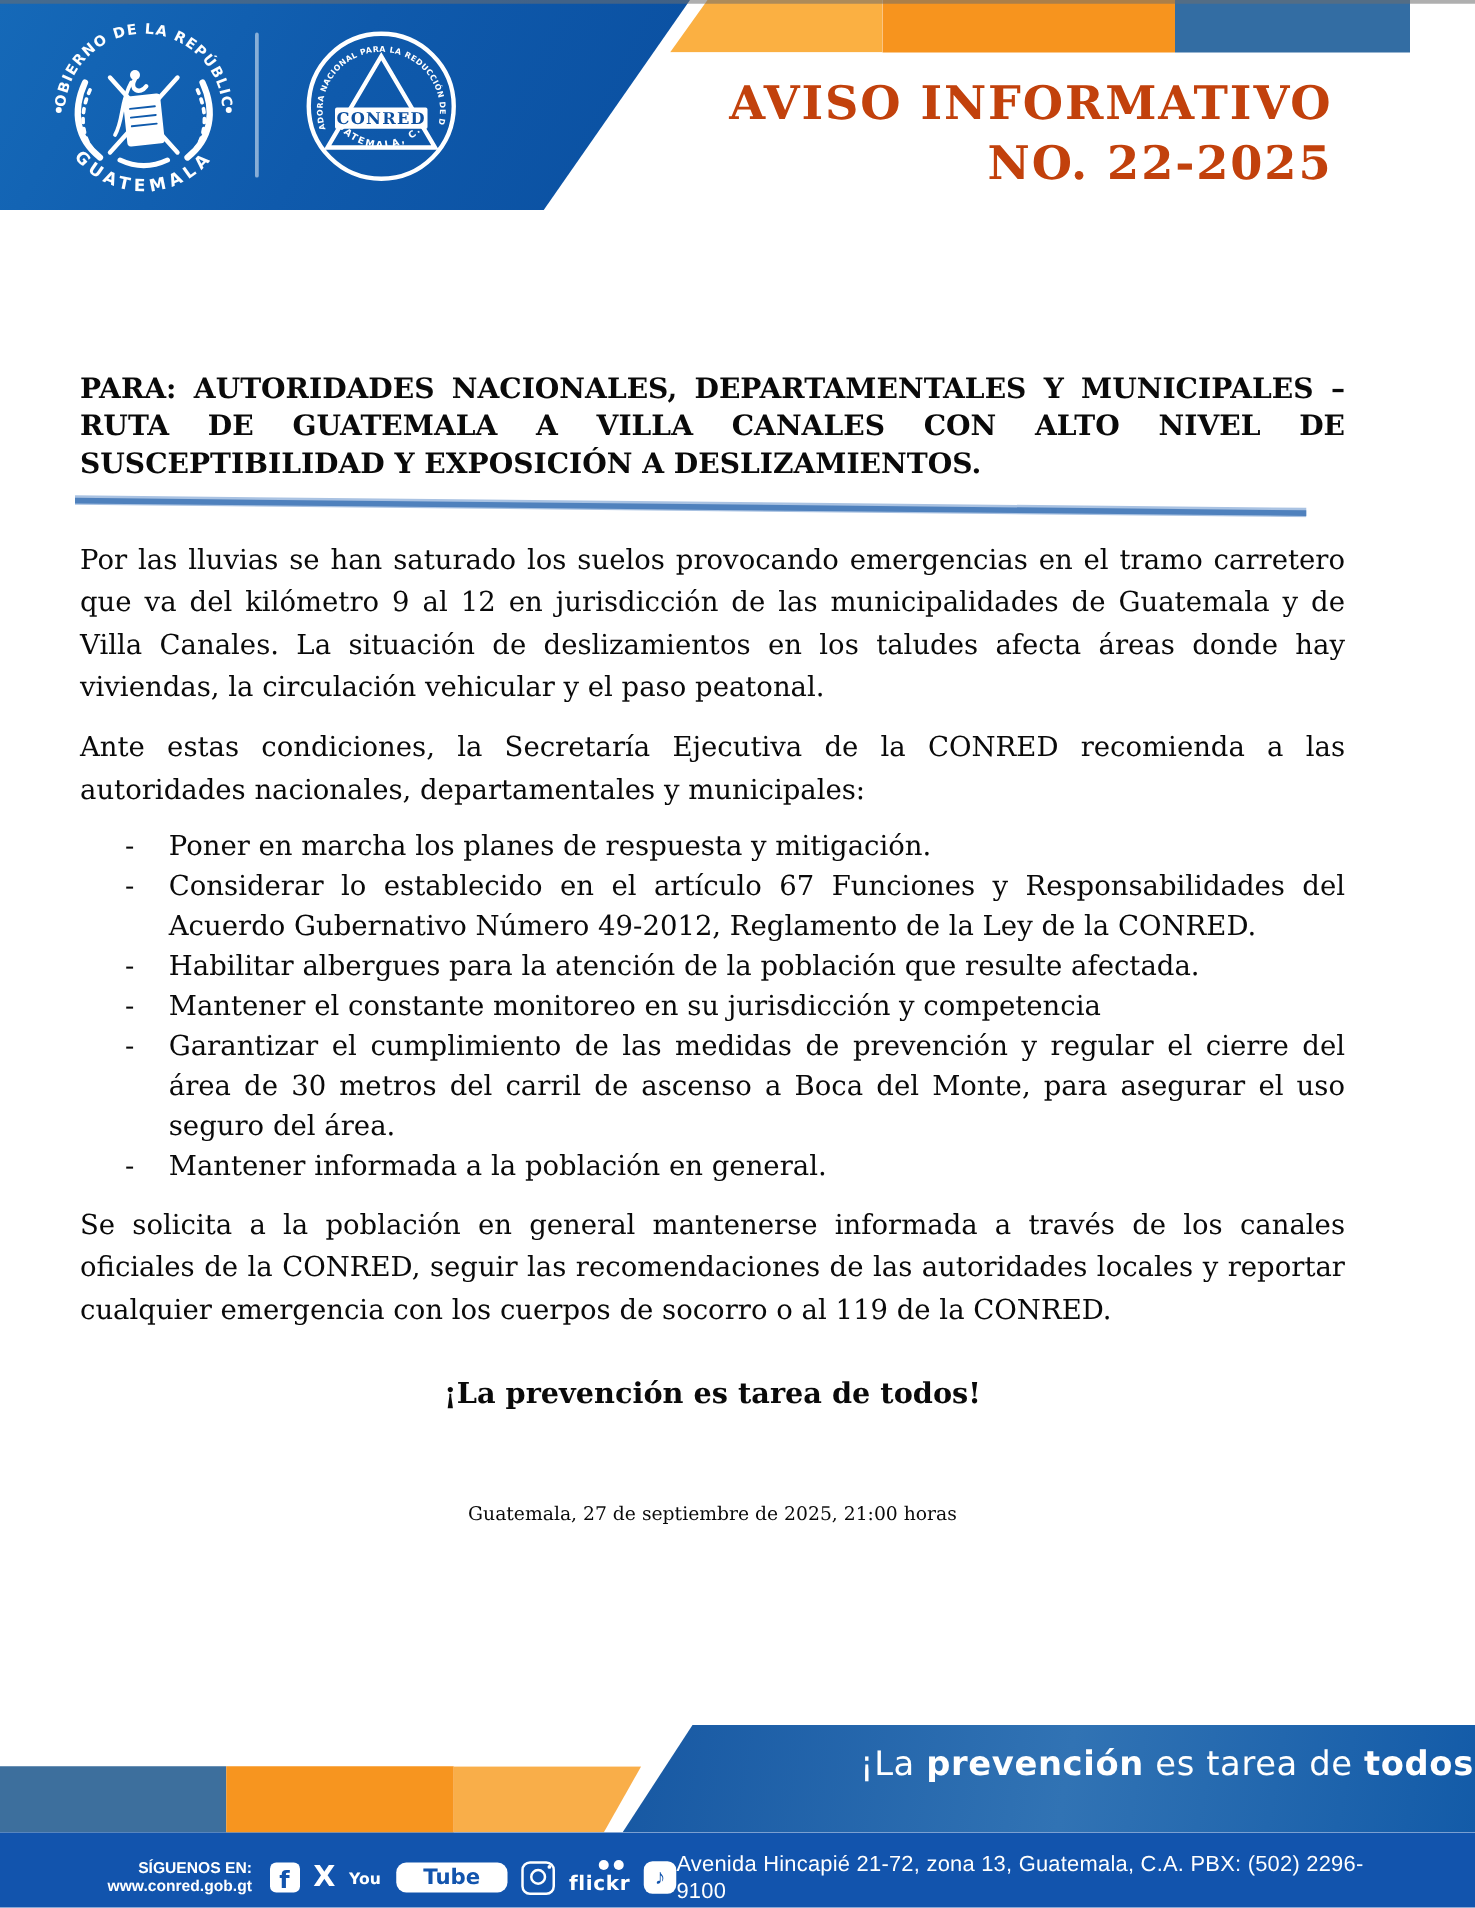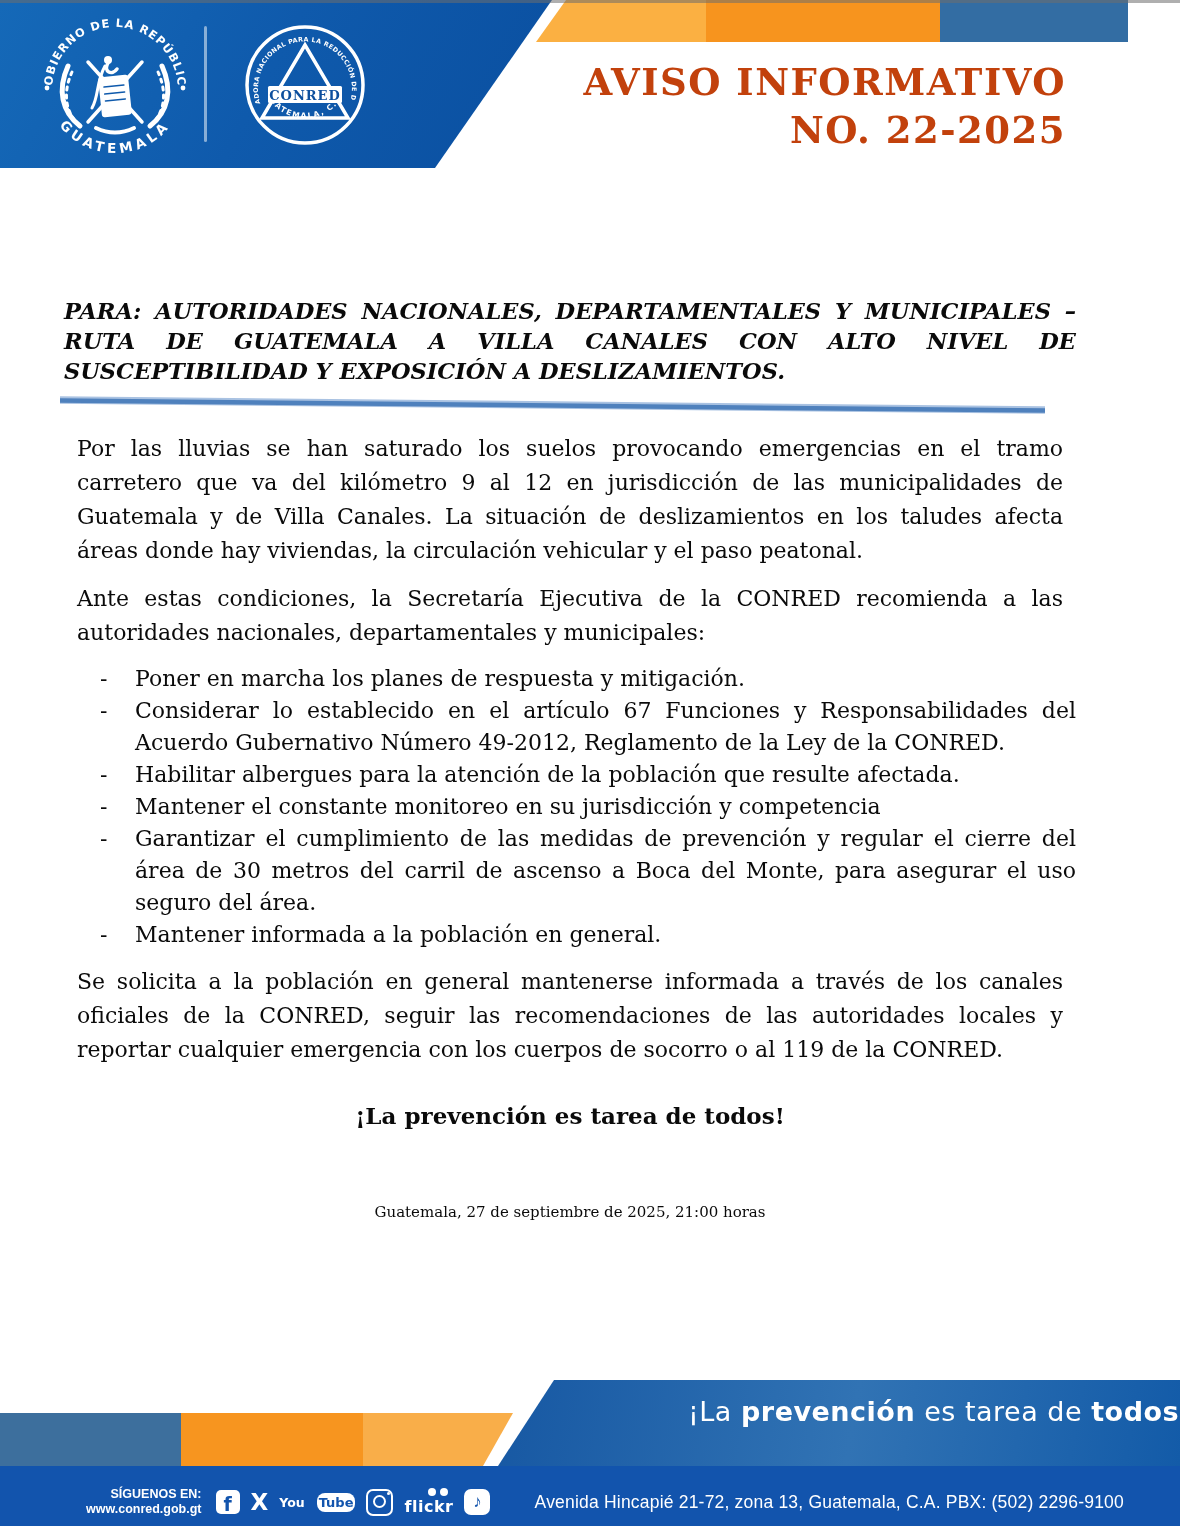--- a/index.html
+++ b/index.html
@@ -19,23 +19,23 @@
   .band{position:absolute;top:0;height:42px;}
   .band-light{left:536px;width:170px;background:#fbb042;clip-path:polygon(30px 0,100% 0,100% 100%,0 100%);}
   .band-dark{left:706px;width:234px;background:#f7941e;}
   .band-steel{left:940px;width:188px;background:#336da3;}
   .doc-title{
     position:absolute;top:58px;right:114px;text-align:right;
     color:#c2410c;font-weight:bold;font-size:37px;line-height:48px;letter-spacing:1.5px;
   }
   
   .main{position:absolute;top:296px;left:64px;width:1012px;}
-  .recipient{font-weight:bold;font-size:22.5px;line-height:30px;text-align:justify;margin:0;font-style:italic;}
+  .recipient{font-weight:bold;font-size:22.5px;line-height:30px;text-align:justify;margin:0;}
   .rule-wrap{margin-top:10px;height:18px;width:1000px;margin-left:-4px;}
-  .para{font-size:22px;line-height:34px;text-align:justify;margin:13px;}
+  .para{font-size:22px;line-height:34px;text-align:justify;margin:0;}
   .p1{margin-top:18px;}
   .p2{margin-top:14px;}
   .rec-list{list-style:none;margin:12px 0 0 0;padding:0;}
   .rec-list li{display:flex;padding-left:36px;font-size:22px;line-height:32px;}
   .rec-list .dash{flex:none;width:35px;}
   .rec-list .li-text{flex:1;text-align:justify;}
   .p3{margin-top:14px;}
   .doc-slogan{margin-top:34px;text-align:center;font-weight:bold;font-size:23px;line-height:30px;}
   .dateline{margin-top:72px;text-align:center;font-size:15px;}
   
@@ -59,22 +59,22 @@
     font-family:"Liberation Sans","DejaVu Sans",sans-serif;
   }
   .follow{margin-left:86px;text-align:right;font-weight:bold;font-size:12.5px;line-height:15px;}
   .icons{display:flex;align-items:center;gap:11px;margin-left:14px;}
   .ic{display:flex;align-items:center;justify-content:center;cursor:pointer;}
   .ic-fb{width:24px;height:24px;background:#fff;border-radius:5px;color:#1254ad;
          font-family:"DejaVu Sans",sans-serif;font-weight:bold;font-size:19px;padding-top:3px;box-sizing:border-box;}
   .ic-x{color:#fff;font-family:"DejaVu Sans",sans-serif;font-weight:900;font-size:23px;}
   .ic-yt{gap:12px;}
   .ic-yt .you{color:#fff;font-weight:bold;font-size:12.5px;font-family:"DejaVu Sans",sans-serif;}
-  .ic-yt .tube{background:#fff;color:#1254ad;font-weight:bold;font-size:13px;
-               font-family:"DejaVu Sans",sans-serif;border-radius:8px;padding:2px 2px;}
+  .ic-yt .tube{background:#fff;color:#1254ad;font-weight:bold;font-size:17px;
+               font-family:"DejaVu Sans",sans-serif;border-radius:8px;padding:2px 22px;}
   .ic-ig{width:23px;height:23px;border:2.5px solid #fff;border-radius:7px;position:relative;}
   .ic-ig .lens{position:absolute;left:4.5px;top:4.5px;width:9px;height:9px;border:2.5px solid #fff;border-radius:50%;}
   .ic-ig .dot{position:absolute;right:1.5px;top:1.5px;width:3px;height:3px;background:#fff;border-radius:50%;}
   .ic-flickr{flex-direction:column;align-items:center;gap:1px;}
   .ic-flickr .dots{display:flex;gap:4px;margin-left:18px;}
   .ic-flickr .dots span{width:8px;height:8px;border-radius:50%;background:#fff;}
   .ic-flickr .word{color:#fff;font-weight:bold;font-size:16px;font-family:"DejaVu Sans",sans-serif;letter-spacing:.5px;}
   .ic-tt{width:26px;height:26px;background:#fff;border-radius:7px;color:#1254ad;font-size:17px;font-weight:bold;}
   .address{margin-left:auto;padding-right:56px;font-size:17.5px;letter-spacing:.2px;}
 </style>

